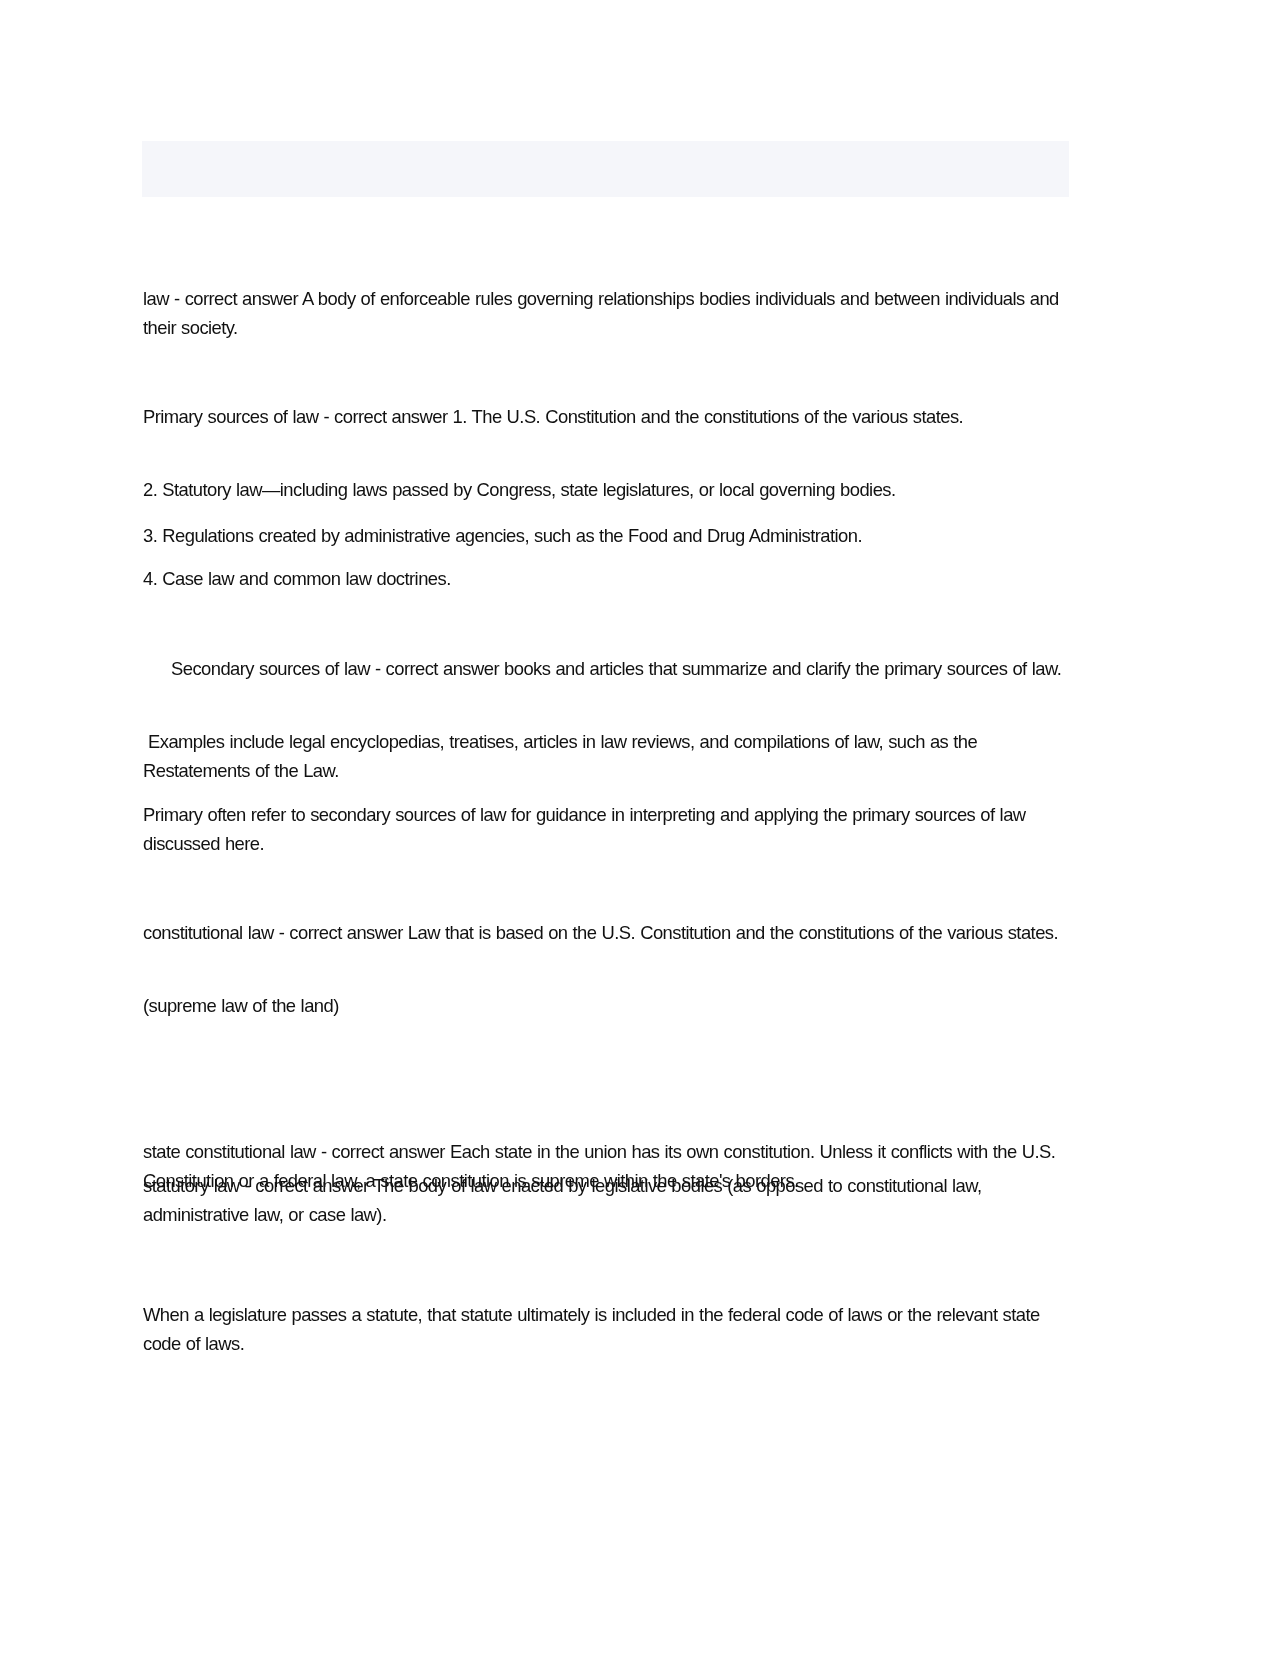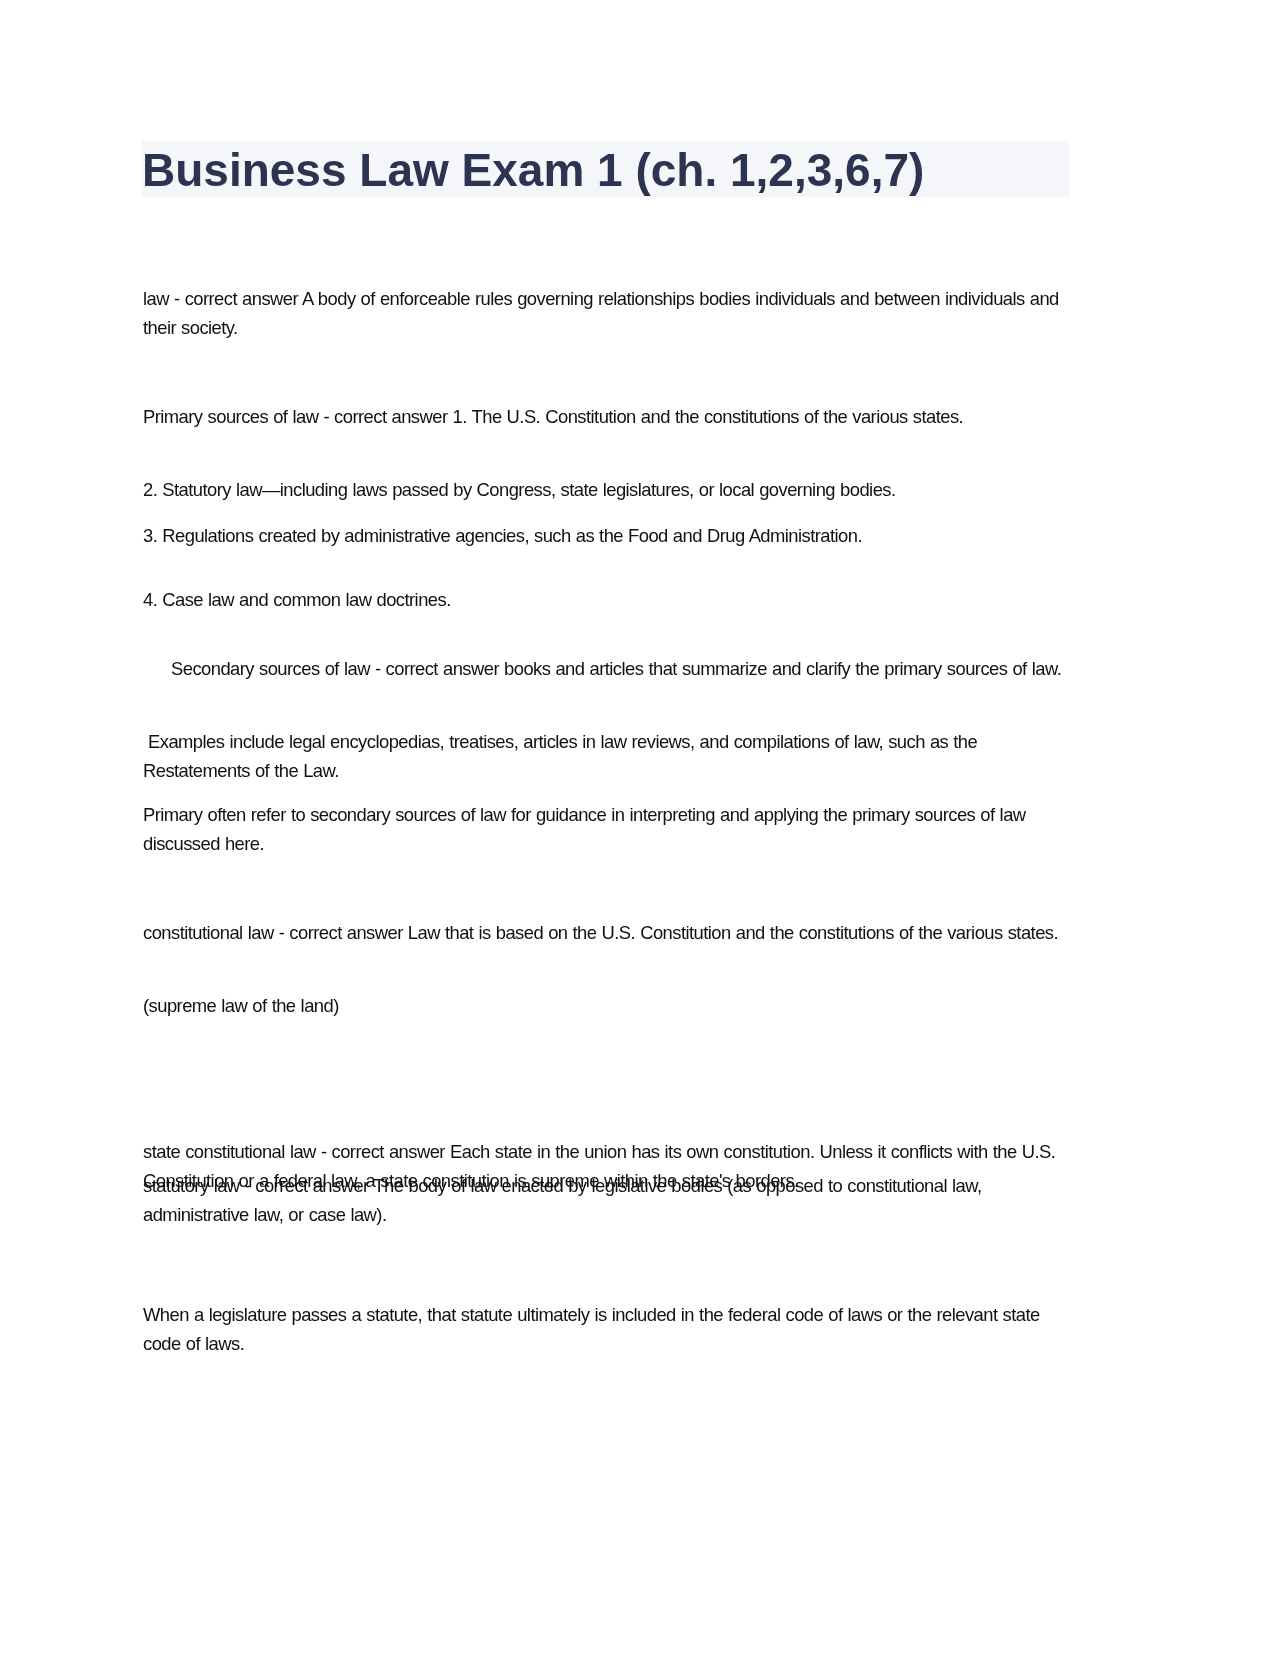--- a/index.html
+++ b/index.html
@@ -59,29 +59,28 @@
       line-height: 28.5px;
       letter-spacing: -0.55px;
       word-spacing: 0.5px;
     }
   </style>
 </head>
 <body>
 
 <div class="page">
   <div class="title-bar"></div>
-  <h1 class="title">Business Law Exam 1 (ch. 1,2,3,6,7)</h1>
 
   <div class="content">
     <p class="para" style="top:285px;">law - correct answer A body of enforceable rules governing relationships bodies individuals and between individuals and their society.</p>
 
     <p class="para" style="top:403px;">Primary sources of law - correct answer 1. The U.S. Constitution and the constitutions of the various states.</p>
     <p class="para" style="top:476px;">2. Statutory law—including laws passed by Congress, state legislatures, or local governing bodies.</p>
     <p class="para" style="top:522px;">3. Regulations created by administrative agencies, such as the Food and Drug Administration.</p>
-    <p class="para" style="top:565px;margin-top:21px;">4. Case law and common law doctrines.</p>
+    <p class="para" style="top:565px;">4. Case law and common law doctrines.</p>
 
     <p class="para" style="top:655px;margin-left:28px;">Secondary sources of law - correct answer books and articles that summarize and clarify the primary sources of law.</p>
     <p class="para" style="top:728px; white-space: pre-wrap;"> Examples include legal encyclopedias, treatises, articles in law reviews, and compilations of law, such as the Restatements of the Law.</p>
     <p class="para" style="top:801px;">Primary often refer to secondary sources of law for guidance in interpreting and applying the primary sources of law discussed here.</p>
 
     <p class="para" style="top:919px;">constitutional law - correct answer Law that is based on the U.S. Constitution and the constitutions of the various states.</p>
     <p class="para" style="top:992px;">(supreme law of the land)</p>
 
     <p class="para" style="top:1138px;">state constitutional law - correct answer Each state in the union has its own constitution. Unless it conflicts with the U.S. Constitution or a federal law, a state constitution is supreme within the state's borders.</p>
 

